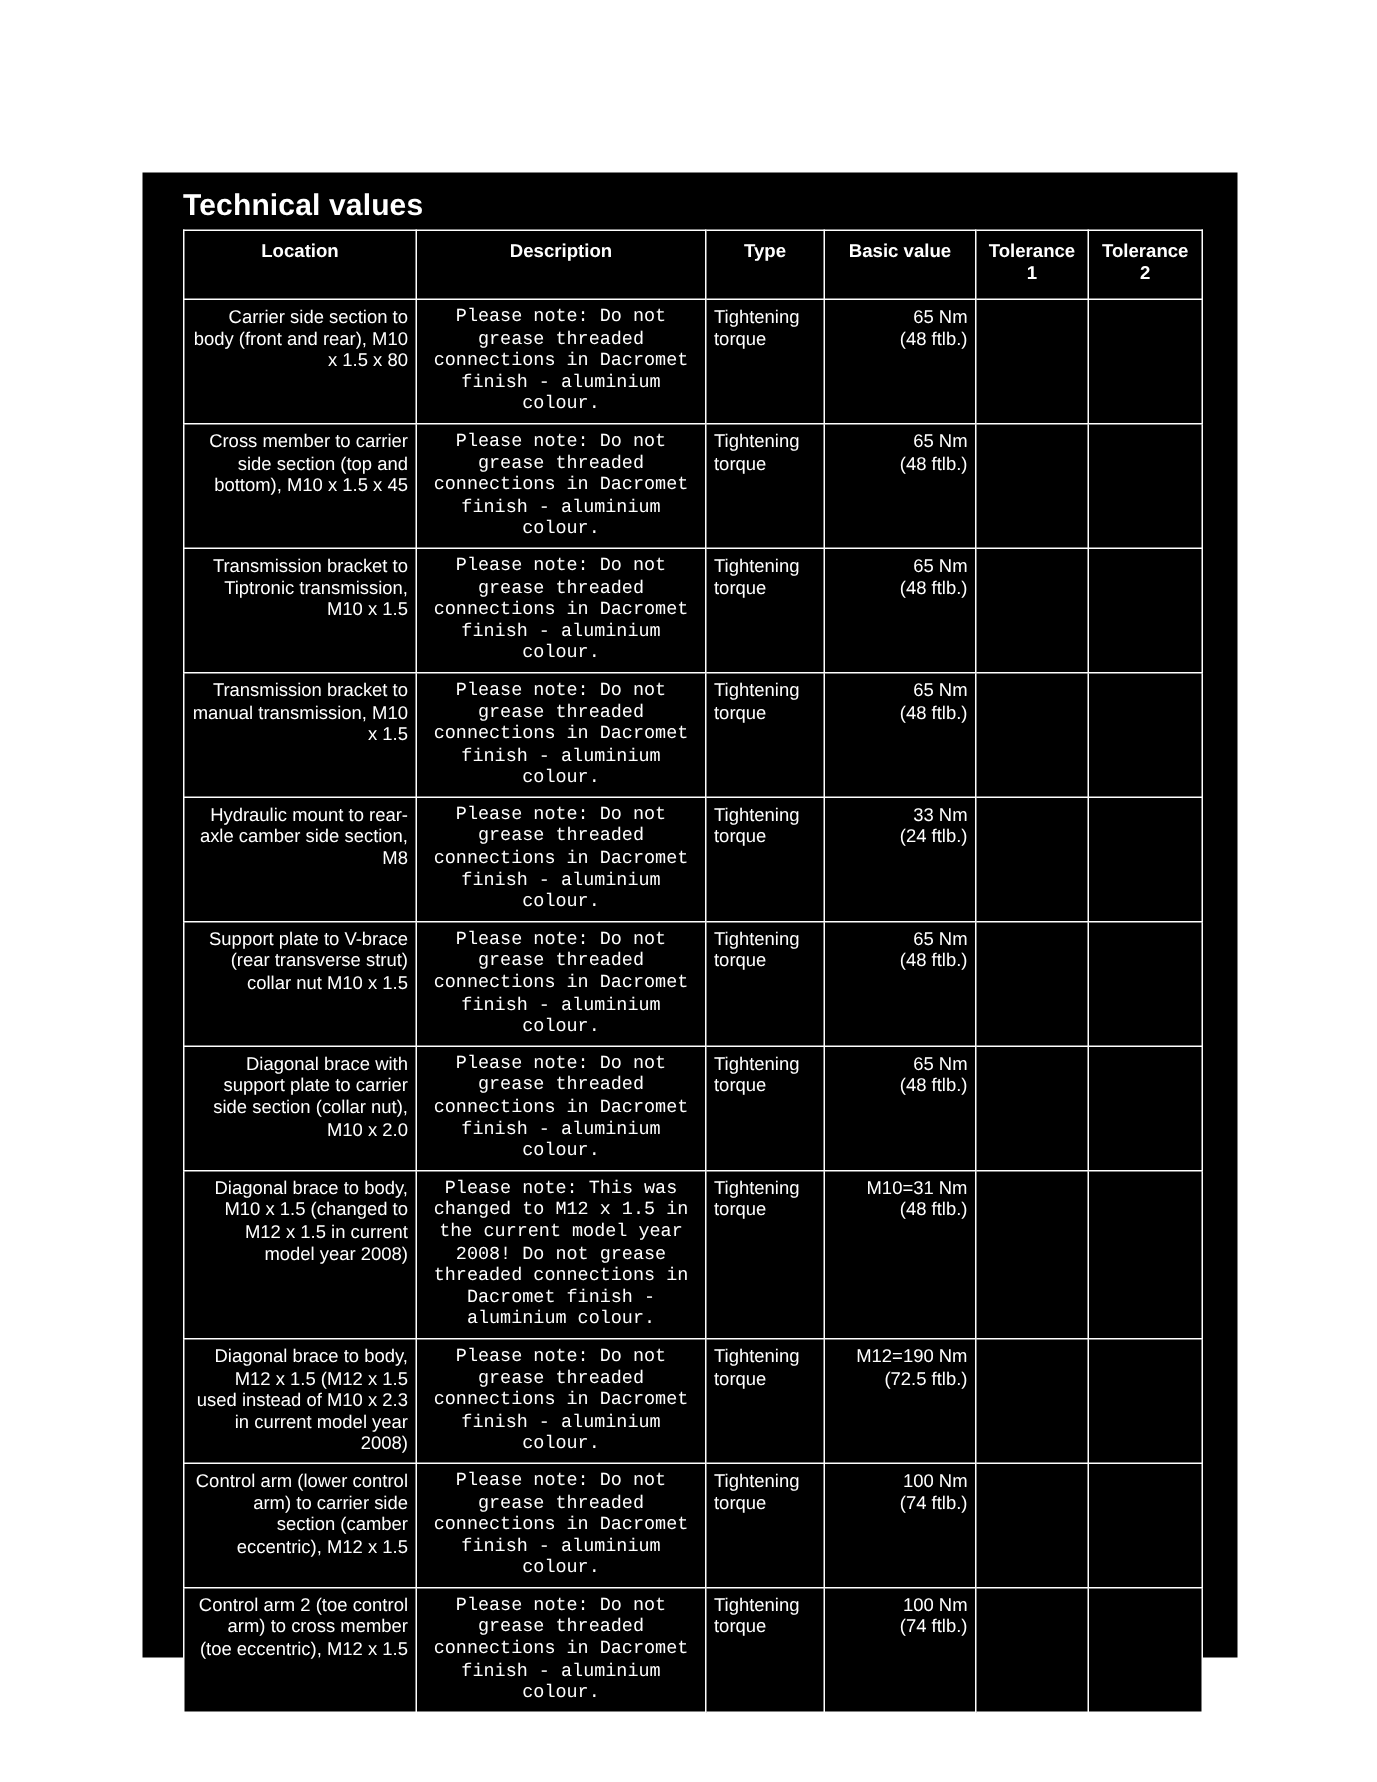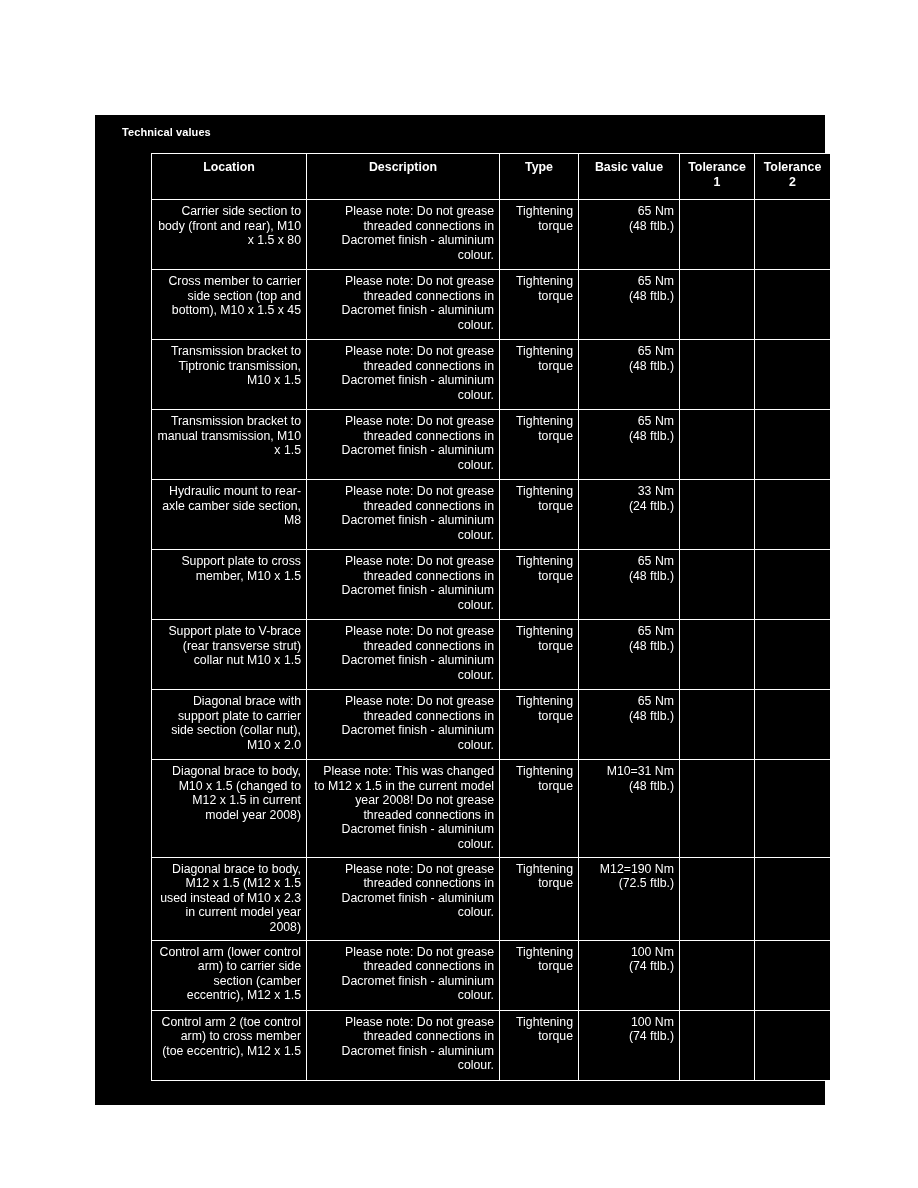--- a/index.html
+++ b/index.html
@@ -31,32 +31,31 @@
     width: 730px;
     height: 990px;
     background: #000000;
   }
 
   #doc-title {
     position: absolute;
     left: 27px;
     top: 11px;
     color: #ffffff;
-    font-size: 11px;
+    font-size: 20px;
     font-weight: bold;
     letter-spacing: 0.1px;
     white-space: nowrap;
   }
 
   #table-wrap {
     position: absolute;
     left: 27px;
     top: 38px;
     width: 679px;
-    margin-left: 29px;
   }
 
   table.tv {
     border-collapse: collapse;
     width: 679px;
     table-layout: fixed;
     background: #000000;
   }
 
   table.tv td, table.tv th {
@@ -83,22 +82,22 @@
 
   
   col.c-location  { width: 155px; }
   col.c-desc      { width: 193px; }
   col.c-type      { width: 79px;  }
   col.c-basic     { width: 101px; }
   col.c-tol1      { width: 75px;  }
   col.c-tol2      { width: 76px;  }
 
   td.cell-location { text-align: right; }
-  td.cell-desc     { text-align: right; }
-  td.cell-type     { text-align: right; }
+  td.cell-desc     { text-align: center; font-family: Liberation Mono, monospace; }
+  td.cell-type     { text-align: left; }
   td.cell-basic    { text-align: right; padding-right: 8px; }
   td.cell-tol      { text-align: center; }
 
   tbody tr { height: 70px; }
 </style>
 </head>
 <body>
 
 <div id="page">
   <div id="panel">
@@ -166,28 +165,20 @@
             </tr>
             <tr>
               <td class="cell-location">Hydraulic mount to rear-axle camber side section, M8</td>
               <td class="cell-desc">Please note: Do not grease threaded connections in Dacromet finish - aluminium colour.</td>
               <td class="cell-type">Tightening torque</td>
               <td class="cell-basic"><span>33 Nm</span><br><span>(24 ftlb.)</span></td>
               <td class="cell-tol"></td>
               <td class="cell-tol"></td>
             </tr>
             <tr>
-              <td class="cell-location">Support plate to cross member, M10 x 1.5</td>
-              <td class="cell-desc">Please note: Do not grease threaded connections in Dacromet finish - aluminium colour.</td>
-              <td class="cell-type">Tightening torque</td>
-              <td class="cell-basic"><span>65 Nm</span><br><span>(48 ftlb.)</span></td>
-              <td class="cell-tol"></td>
-              <td class="cell-tol"></td>
-            </tr>
-            <tr>
               <td class="cell-location">Support plate to V-brace (rear transverse strut) collar nut M10 x 1.5</td>
               <td class="cell-desc">Please note: Do not grease threaded connections in Dacromet finish - aluminium colour.</td>
               <td class="cell-type">Tightening torque</td>
               <td class="cell-basic"><span>65 Nm</span><br><span>(48 ftlb.)</span></td>
               <td class="cell-tol"></td>
               <td class="cell-tol"></td>
             </tr>
             <tr>
               <td class="cell-location">Diagonal brace with support plate to carrier side section (collar nut), M10 x 2.0</td>
               <td class="cell-desc">Please note: Do not grease threaded connections in Dacromet finish - aluminium colour.</td>

